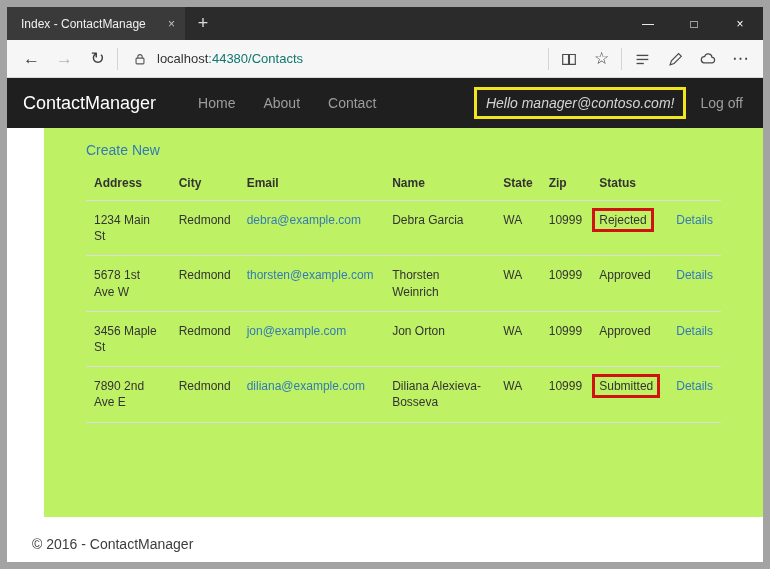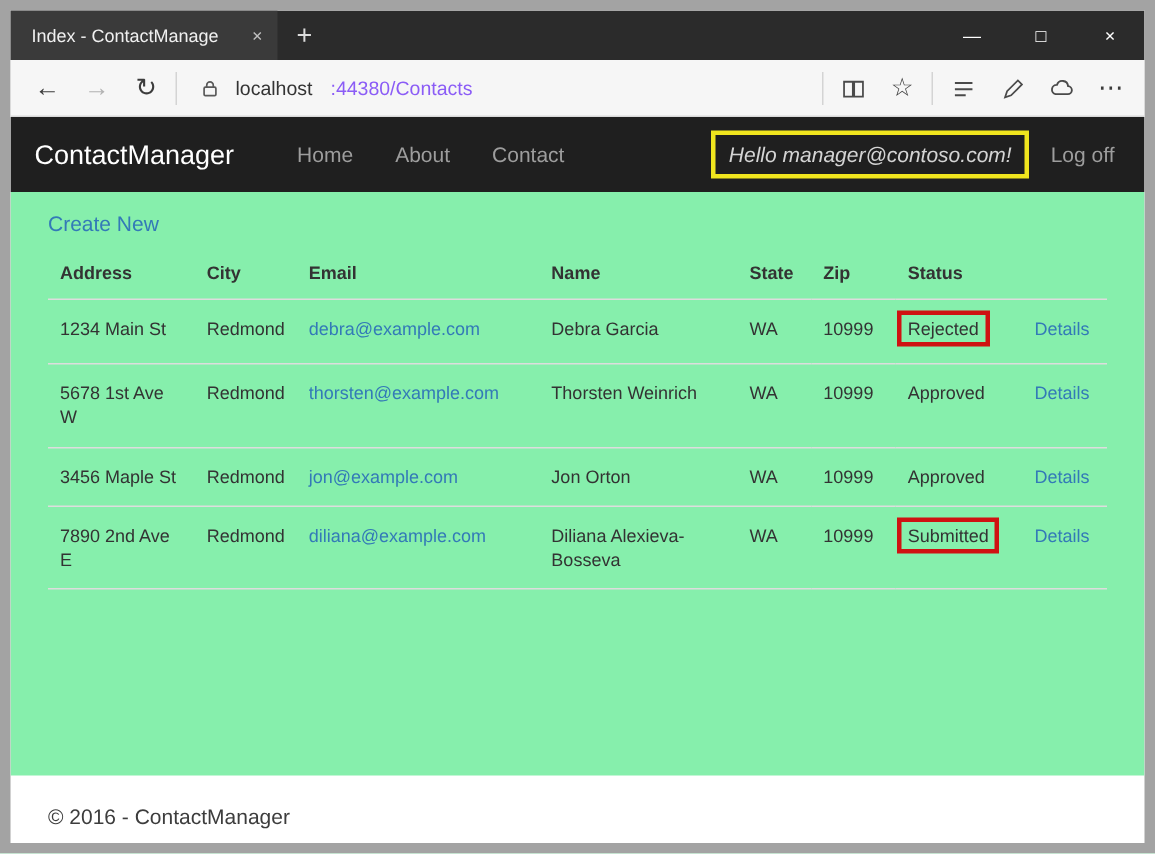--- a/index.html
+++ b/index.html
@@ -47,39 +47,39 @@
     display: flex; align-items: center; justify-content: center;
     font-size: 17px; color: #3c3c3c;
   }
   .nav-icon.disabled { color: #b3b3b3; }
   .vsep { width: 1px; height: 22px; background: #d4d4d4; flex: none; margin: 0 3px; }
   .addr-field {
     flex: 1; display: flex; align-items: center; gap: 8px;
     height: 30px; padding: 0 10px; font-size: 13px; min-width: 0;
   }
   .url-host { color: #333; }
-  .url-rest { color: #8b5cf6; margin-left: 12px; }
+  .url-rest { color: #0f766e; }
   .icon-svg { display: block; }
 
   
   .navbar {
     height: 50px; background: #1f1f1f; flex: none;
     display: flex; align-items: center; padding: 0 16px;
   }
   .brand { color: #ffffff; font-size: 18px; margin-right: 28px; text-decoration: none; }
   .nav-item { color: #9d9d9d; font-size: 14px; padding: 0 14px; text-decoration: none; }
   .nav-right { margin-left: auto; display: flex; align-items: center; gap: 14px; }
   .greeting {
     border: 3px solid #f0e51e; color: #d4d4d4;
     padding: 5px 9px; font-size: 14px; font-style: italic;
   }
   .logoff { color: #9d9d9d; font-size: 14px; text-decoration: none; padding-right: 4px; }
 
   
-  .content { flex: 1; background: #86efac; padding: 13px 25px 0; overflow: hidden; }
+  .content { flex: 1; background: #bef264; padding: 13px 42px 0; overflow: hidden; margin-left: 37px; }
   .create-new {
     color: #337ab7; font-size: 14px; text-decoration: none;
     display: inline-block; margin-bottom: 8px;
   }
   table.contacts { width: 100%; border-collapse: collapse; font-size: 12px; color: #333; }
   .contacts th {
     text-align: left; font-weight: bold;
     padding: 10px 8px; border-bottom: 1px solid #ddd;
   }
   .contacts td {

